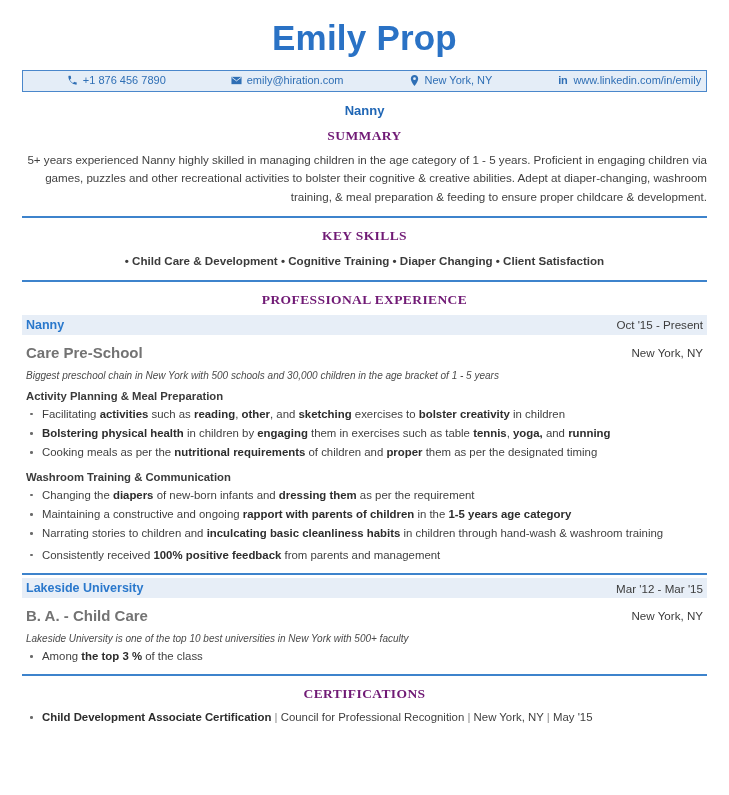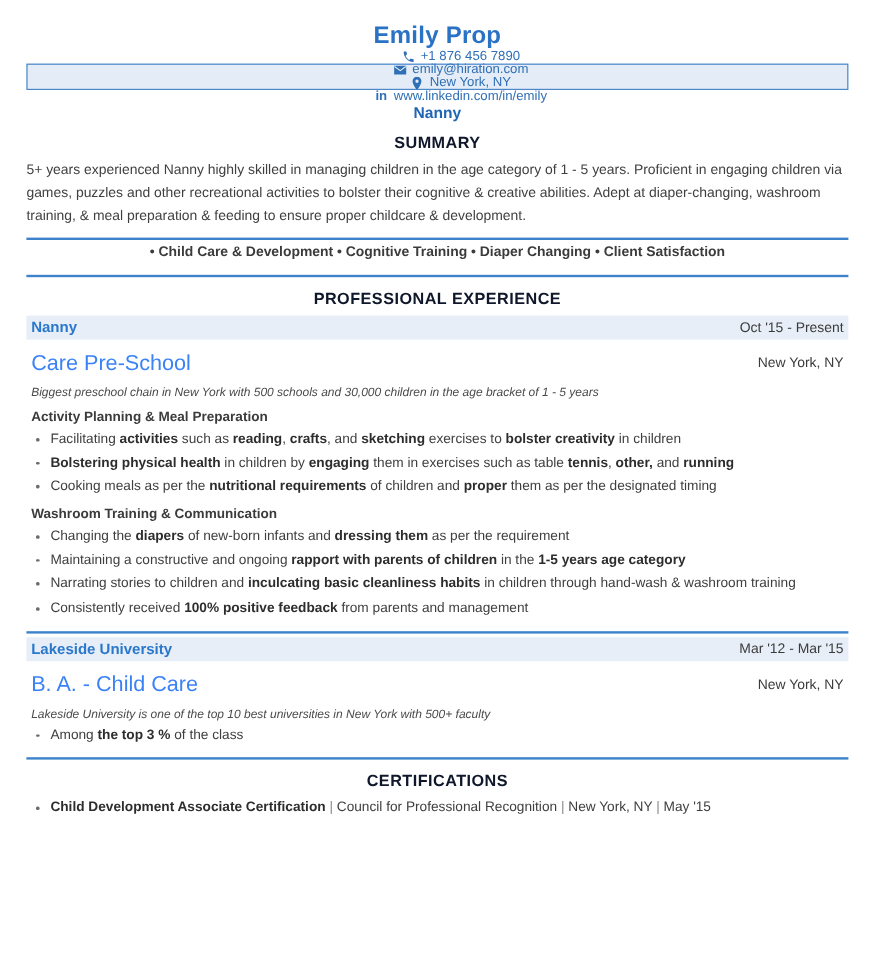--- a/index.html
+++ b/index.html
@@ -16,36 +16,35 @@
   .page {
     width: 729px; height: 795px;
     padding: 0 22px;
     position: relative;
   }
 
   
   .name {
     text-align: center;
     color: #2a72c5;
-    font-size: 20px;
+    font-size: 35px;
     font-weight: bold;
     letter-spacing: .2px;
     padding-top: 19px;
     line-height: 1.1;
   }
   .contact-bar {
     margin-top: 12px;
     border: 1px solid #4a87cb;
     background: #e4edf7;
     height: 22px;
     display: flex;
     align-items: center;
     justify-content: center;
     gap: 0px;
-    flex-direction: column;
   }
   .contact-item {
     display: flex;
     align-items: center;
     gap: 5px;
     padding: 0 13px;
     font-size: 11px;
     color: #2f6fb5;
     white-space: nowrap;
   }
@@ -64,39 +63,40 @@
     text-align: center;
     color: #1f66b5;
     font-size: 13px;
     font-weight: bold;
     margin-top: 11px;
   }
 
   
   .sec-head {
     text-align: center;
-    color: #0f172a;
+    color: #701a75;
     font-size: 13.5px;
     font-weight: bold;
     letter-spacing: .4px;
     margin-top: 10px;
     margin-bottom: 7px;
+    font-family: Liberation Serif, serif;
   }
   .rule {
     height: 2px;
     background: #3d83cc;
     margin: 9px 0 0 0;
   }
 
   
   .summary {
     font-size: 11.6px;
     line-height: 1.62;
     color: #3f3f3f;
-    text-align: left;
+    text-align: right;
     margin-top: 2px;
   }
 
   
   .skills-line {
     text-align: center;
     font-size: 11.6px;
     font-weight: bold;
     color: #3b3b3b;
     line-height: 1.72;
@@ -121,23 +121,23 @@
     font-size: 11.6px;
   }
   .entry-sub {
     display: flex;
     justify-content: space-between;
     align-items: center;
     padding: 0 4px;
     margin-top: 9px;
   }
   .entry-sub .sub-title {
-    color: #3b82f6;
-    font-size: 18px;
-    font-weight: normal;
+    color: #737373;
+    font-size: 15px;
+    font-weight: bold;
   }
   .entry-sub .loc {
     color: #3b3b3b;
     font-size: 11.6px;
   }
   .entry-desc {
     font-style: italic;
     font-size: 10px;
     color: #4a4a4a;
     padding: 0 4px;
@@ -215,40 +215,41 @@
     </div>
   </div>
 
   <div class="role-title">Nanny</div>
 
   <div class="sec-head">SUMMARY</div>
   <div class="summary">5+ years experienced Nanny highly skilled in managing children in the age category of 1 - 5 years. Proficient in engaging children via games, puzzles and other recreational activities to bolster their cognitive &amp; creative abilities. Adept at diaper-changing, washroom training, &amp; meal preparation &amp; feeding to ensure proper childcare &amp; development.</div>
 
   <div class="rule"></div>
 
+  <div class="sec-head">KEY SKILLS</div>
   <div class="skills-line">• Child Care &amp; Development • Cognitive Training • Diaper Changing • Client Satisfaction</div>
 
   <div class="rule"></div>
 
   <div class="sec-head">PROFESSIONAL EXPERIENCE</div>
 
   <div class="entry-bar">
     <span class="org">Nanny</span>
     <span class="dates">Oct '15  -  Present</span>
   </div>
   <div class="entry-sub">
     <span class="sub-title">Care Pre-School</span>
     <span class="loc">New York, NY</span>
   </div>
   <div class="entry-desc">Biggest preschool chain in New York with 500 schools and 30,000 children in the age bracket of 1 - 5 years</div>
 
   <div class="group-head">Activity Planning &amp; Meal Preparation</div>
   <ul class="bullets">
-    <li>Facilitating <b>activities</b> such as <b>reading</b>, <b>crafts</b>, and <b>sketching</b> exercises to <b>bolster creativity</b> in children</li>
-    <li><b>Bolstering physical health</b> in children by <b>engaging</b> them in exercises such as table <b>tennis</b>, <b>other,</b> and <b>running</b></li>
+    <li>Facilitating <b>activities</b> such as <b>reading</b>, <b>other</b>, and <b>sketching</b> exercises to <b>bolster creativity</b> in children</li>
+    <li><b>Bolstering physical health</b> in children by <b>engaging</b> them in exercises such as table <b>tennis</b>, <b>yoga,</b> and <b>running</b></li>
     <li>Cooking meals as per the <b>nutritional requirements</b> of children and <b>proper</b> them as per the designated timing</li>
   </ul>
 
   <div class="group-head">Washroom Training &amp; Communication</div>
   <ul class="bullets">
     <li>Changing the <b>diapers</b> of new-born infants and <b>dressing them</b> as per the requirement</li>
     <li>Maintaining a constructive and ongoing <b>rapport with parents of children</b> in the <b>1-5 years age category</b></li>
     <li>Narrating stories to children and <b>inculcating basic cleanliness habits</b> in children through hand-wash &amp; washroom training</li>
   </ul>
 

